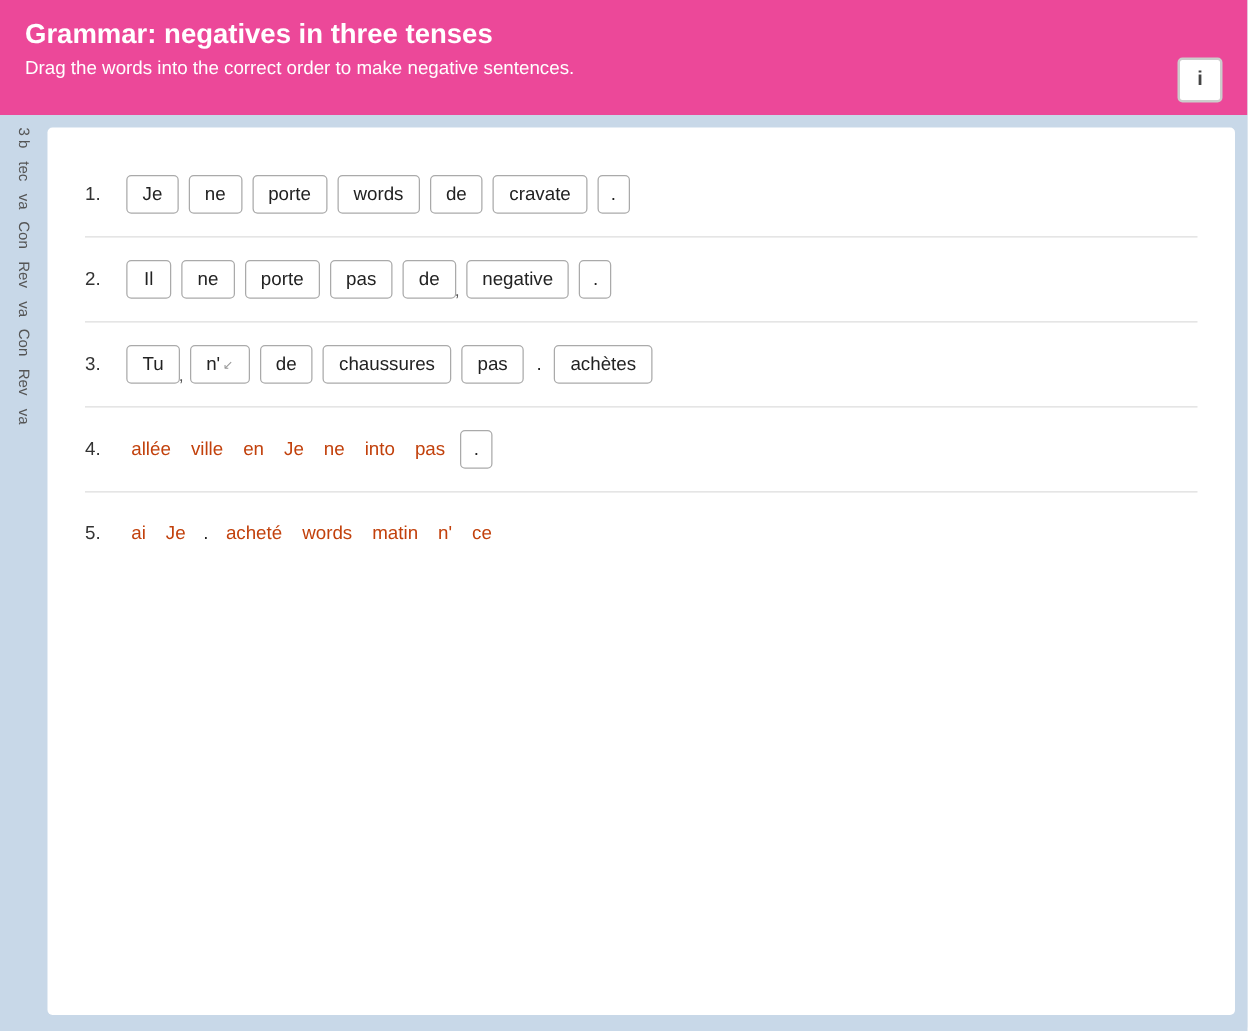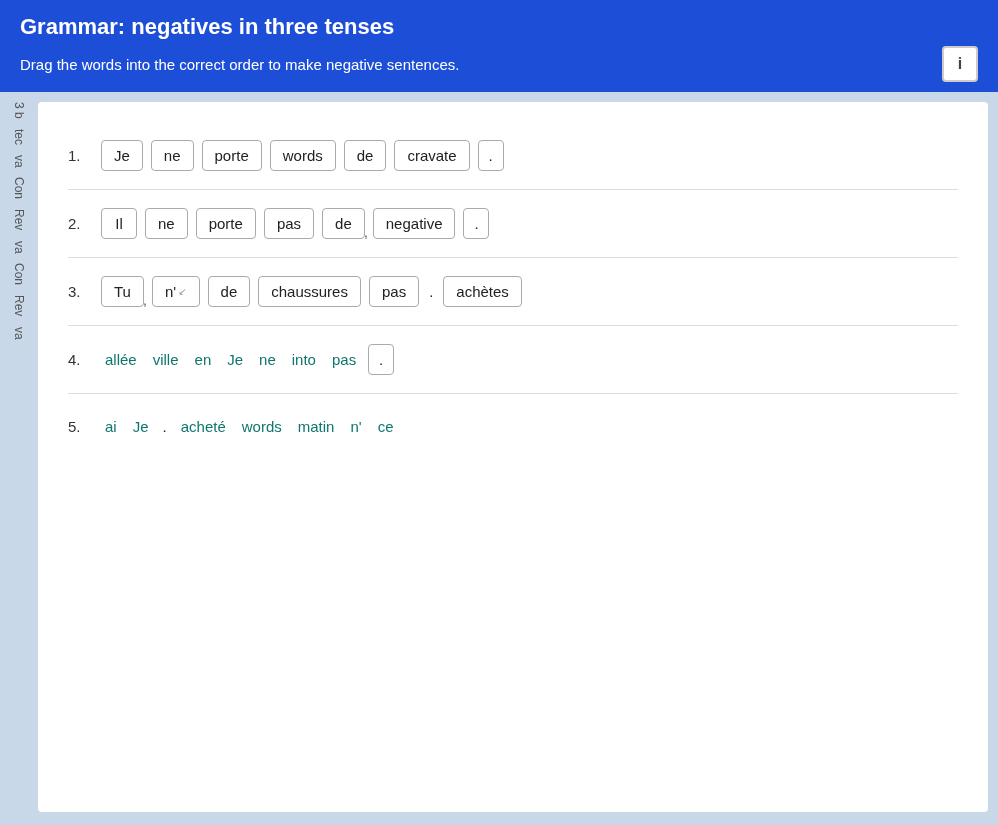--- a/index.html
+++ b/index.html
@@ -4,34 +4,34 @@
   <style>
     * { box-sizing: border-box; margin: 0; padding: 0; }
     body {
       font-family: Arial, sans-serif;
       background: #c8d8e8;
       width: 998px;
       min-height: 825px;
     }
 
     .header {
-      background: #1d4ed8;
+      background: #ec4899;
       padding: 14px 20px 10px 20px;
     }
 
     .header h1 {
       color: white;
       font-size: 22px;
       font-weight: bold;
       margin-bottom: 6px;
     }
 
     .header-sub {
       display: flex;
-      align-items: center;
+      align-items: flex-start;
       justify-content: space-between;
     }
 
     .header p {
       color: white;
       font-size: 15px;
     }
 
     .info-btn {
       width: 36px;
@@ -126,21 +126,21 @@
     }
 
     .word-tile.period-tile {
       border: 1.5px solid #aaa;
       min-width: 26px;
       padding: 6px 8px;
     }
 
     .word-plain {
       font-size: 15px;
-      color: #0f766e;
+      color: #c2410c;
       padding: 6px 4px;
       cursor: grab;
       user-select: none;
     }
 
     .period-plain {
       font-size: 15px;
       color: #222;
       padding: 6px 2px;
     }

